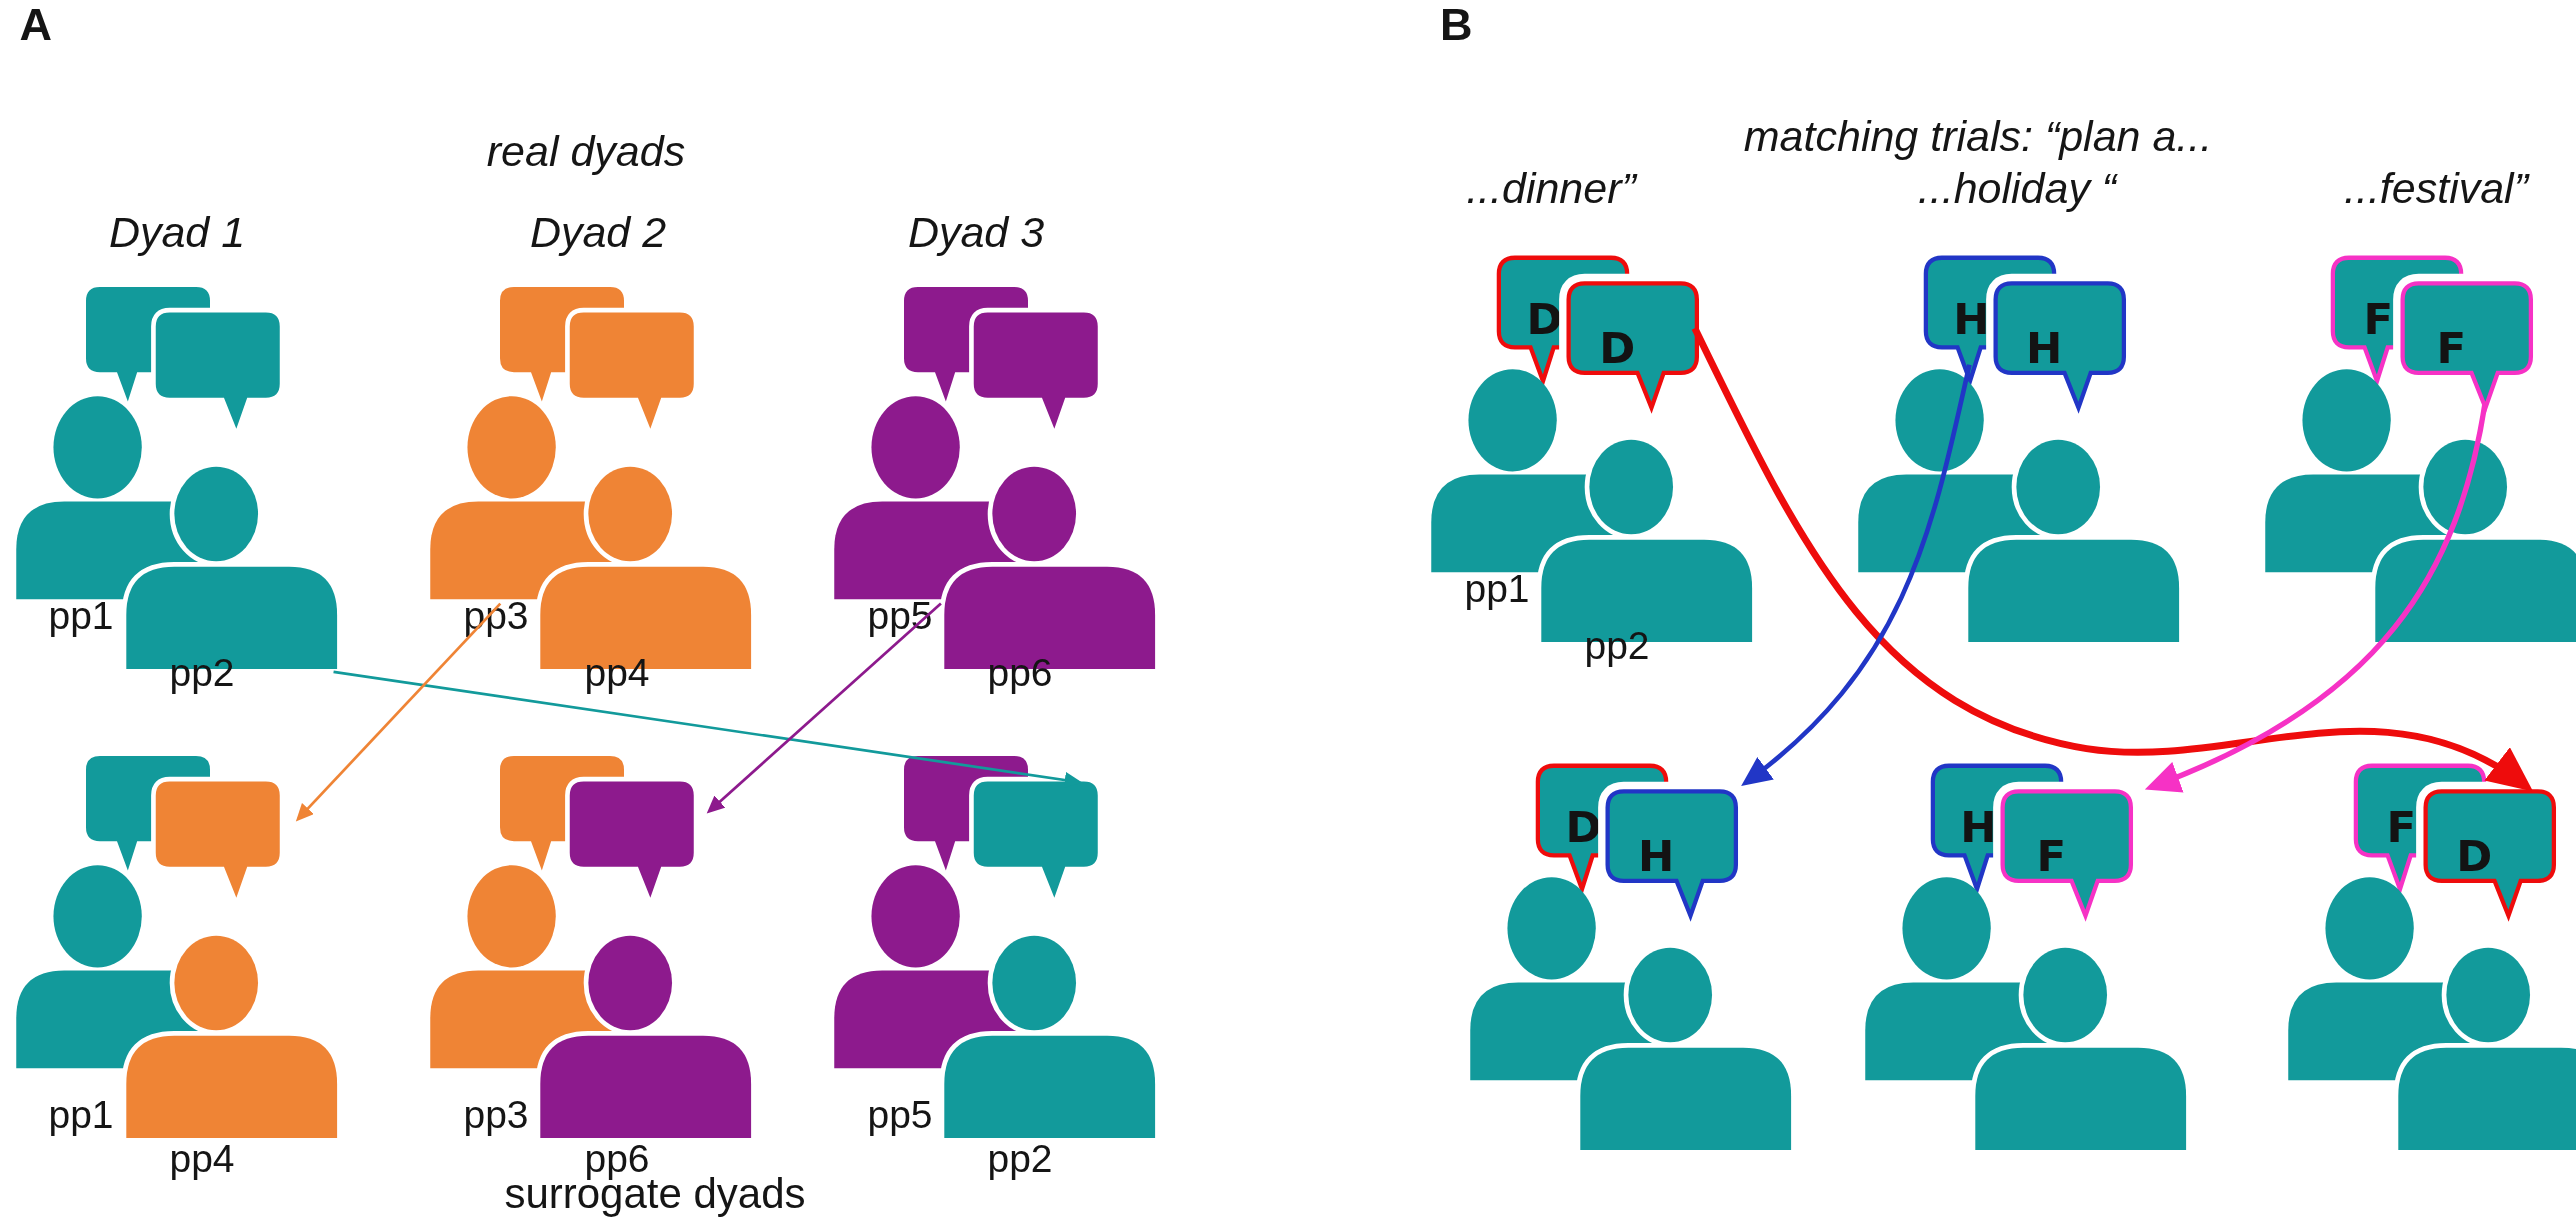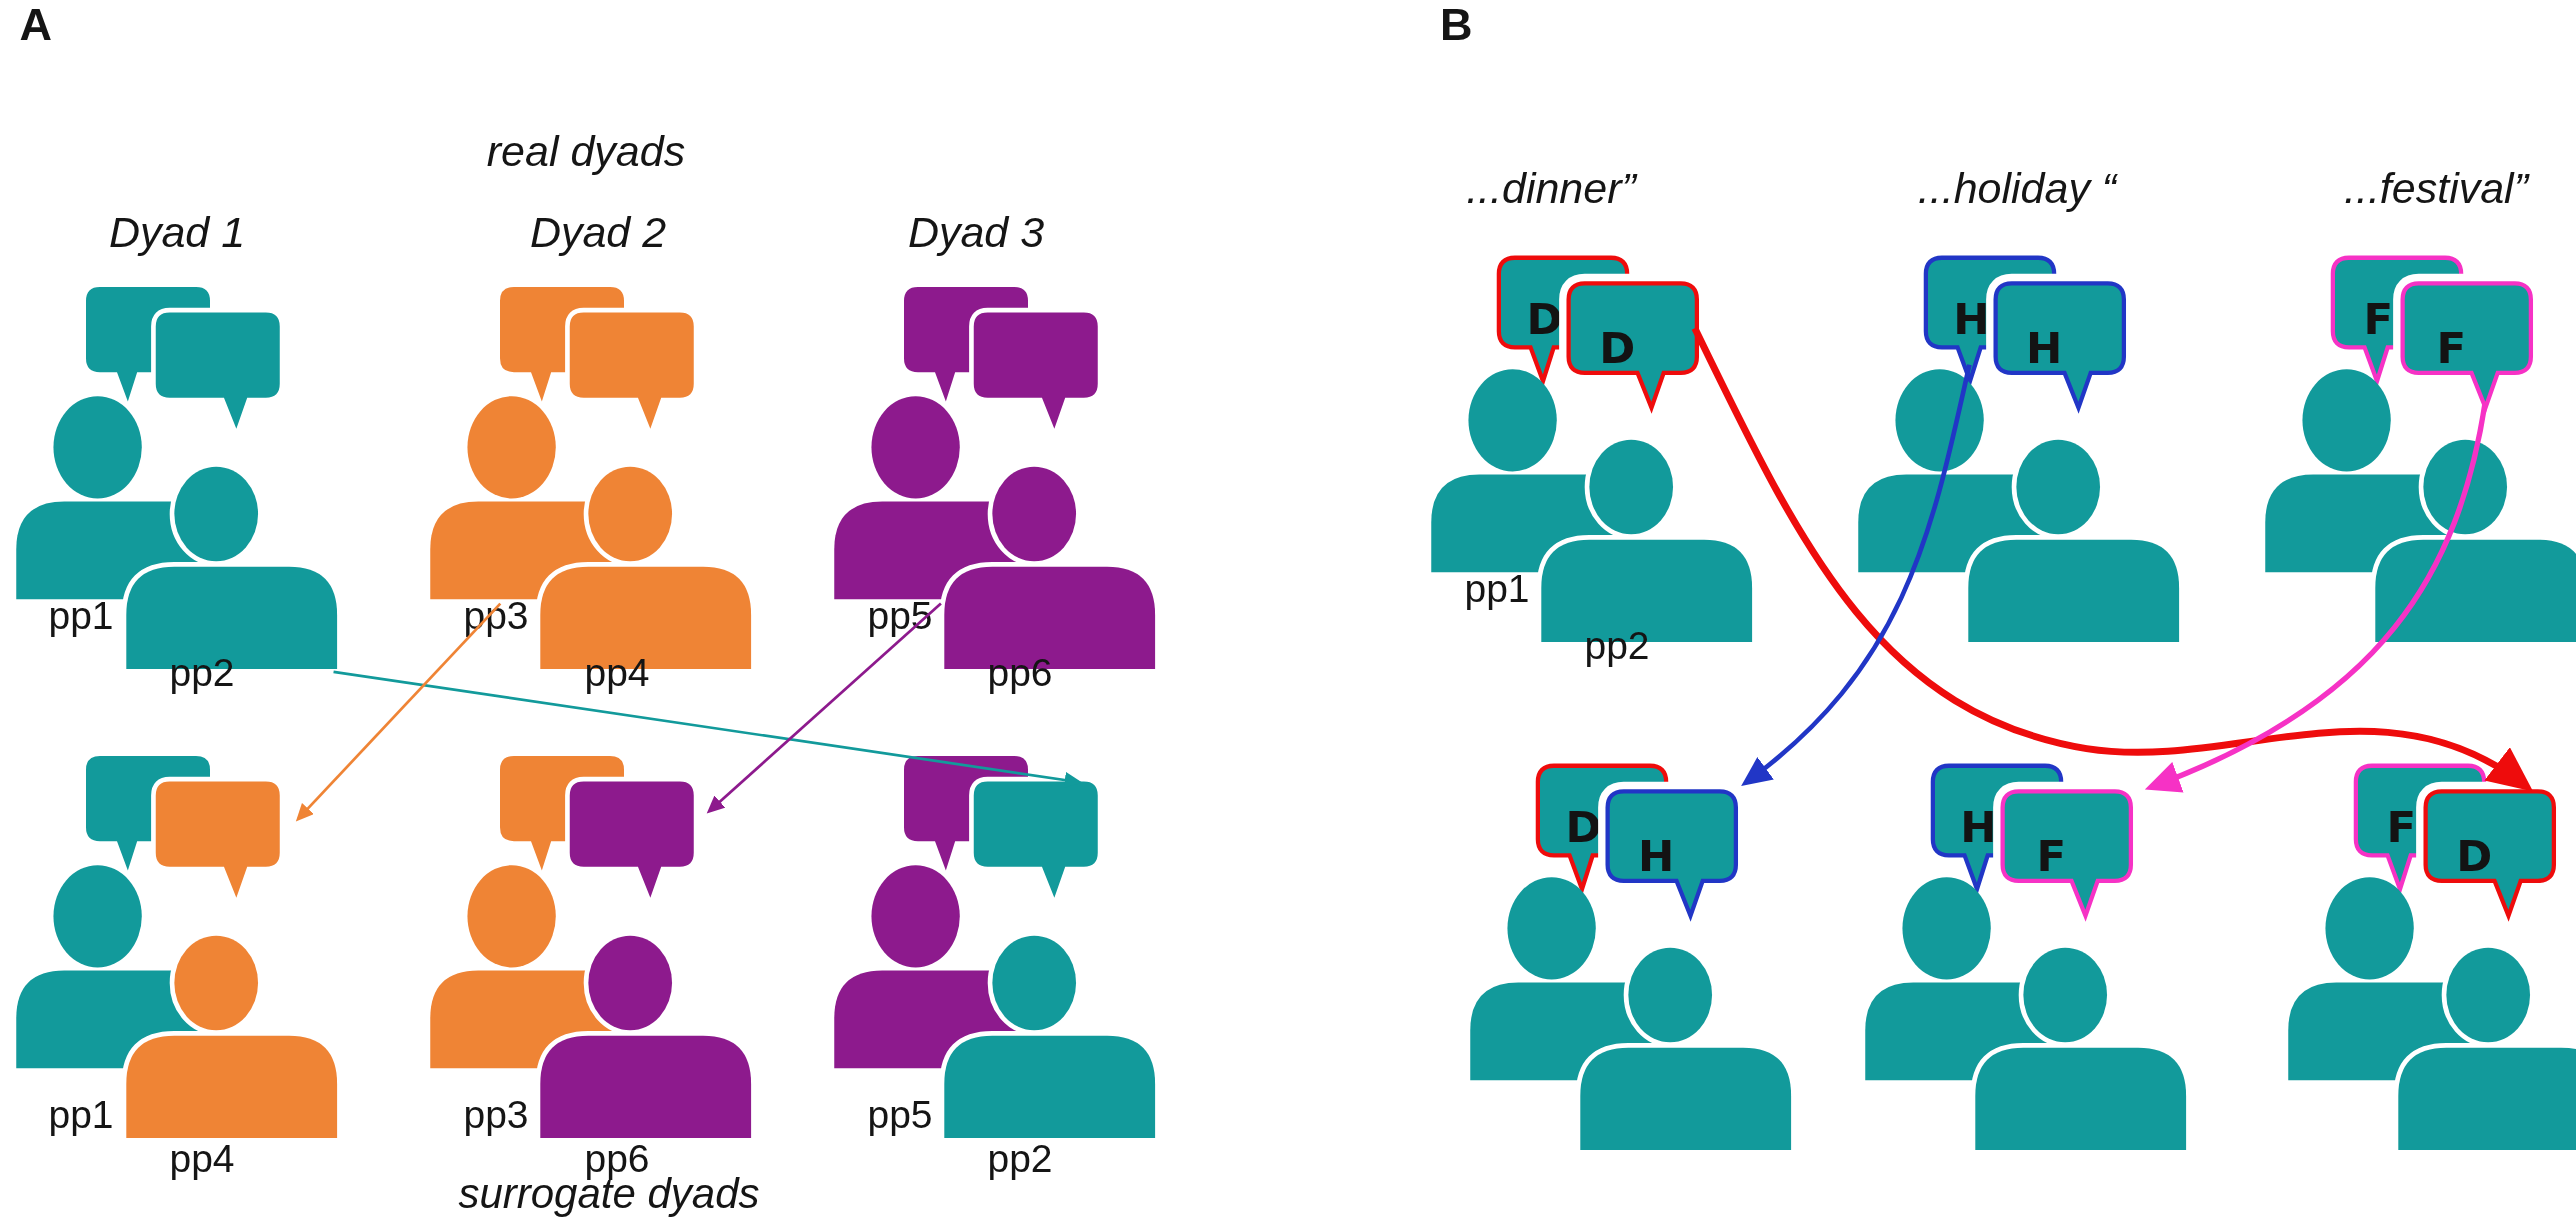--- a/index.html
+++ b/index.html
@@ -2,21 +2,21 @@
 <html style="font-size:12.4px"><head>
 <meta charset="utf-8">
 <style>
   html,body{margin:0;padding:0;background:#fff;}
   .canvas{position:relative;width:2576px;height:1218px;background:#fff;overflow:hidden;
           font-family:"Liberation Sans", sans-serif;color:#151515;}
   .lbl{position:absolute;white-space:nowrap;transform:translateX(-50%);line-height:1;color:#151515;}
   .tag{position:absolute;font-weight:bold;font-size:45px;line-height:1;transform:none;}
   .title{font-size:51px;}
   .it{font-style:italic;font-size:43px;}
-  .cap-sm{font-style:italic;font-size:42px;}
+  .cap-sm{font-size:42px;margin-left:46px;}
   .pp{font-size:39px;}
   svg.dyad{position:absolute;overflow:visible;}
   svg.arrows{position:absolute;left:0;top:0;pointer-events:none;}
   .wst{stroke:#ffffff;stroke-width:12px;paint-order:stroke;}
   .bl{font-family:"DejaVu Sans", sans-serif;font-weight:bold;font-size:56px;fill:#131313;text-anchor:middle;}
 </style>
 </head>
 <body>
 
 <div class="canvas">
@@ -103,20 +103,21 @@
   <div class="lbl pp" style="left:81px;top:1095px">pp1</div>
   <div class="lbl pp" style="left:202px;top:1139px">pp4</div>
   <div class="lbl pp" style="left:496px;top:1095px">pp3</div>
   <div class="lbl pp" style="left:617px;top:1139px">pp6</div>
   <div class="lbl pp" style="left:900px;top:1095px">pp5</div>
   <div class="lbl pp" style="left:1020px;top:1139px">pp2</div>
 
   <div class="lbl cap-sm" style="left:609px;top:1173px">surrogate dyads</div>
 
   <div class="lbl tag" style="left:1440px;top:2.3px">B</div>
+  <div class="lbl it" style="left:1978px;top:115px">matching trials: “plan a...</div>
   <div class="lbl it" style="left:1551px;top:167px">...dinner”</div>
   <div class="lbl it" style="left:2017px;top:167px">...holiday “</div>
   <div class="lbl it" style="left:2436px;top:167px">...festival”</div>
 
   <svg class="dyad" width="326" height="403" viewBox="0 0 420 520" style="left:1431px;top:256px">
     <use href="#bub-back" fill="#129a9b" stroke="#ee0c0c" stroke-width="11" paint-order="stroke"></use>
     <text class="bl" x="146" y="100">D</text>
     <use href="#bub-front" fill="none" stroke="#ffffff" stroke-width="30"></use>
     <use href="#bub-front" fill="#129a9b" stroke="#ee0c0c" stroke-width="11" paint-order="stroke"></use>
     <text class="bl" x="240" y="138">D</text>

